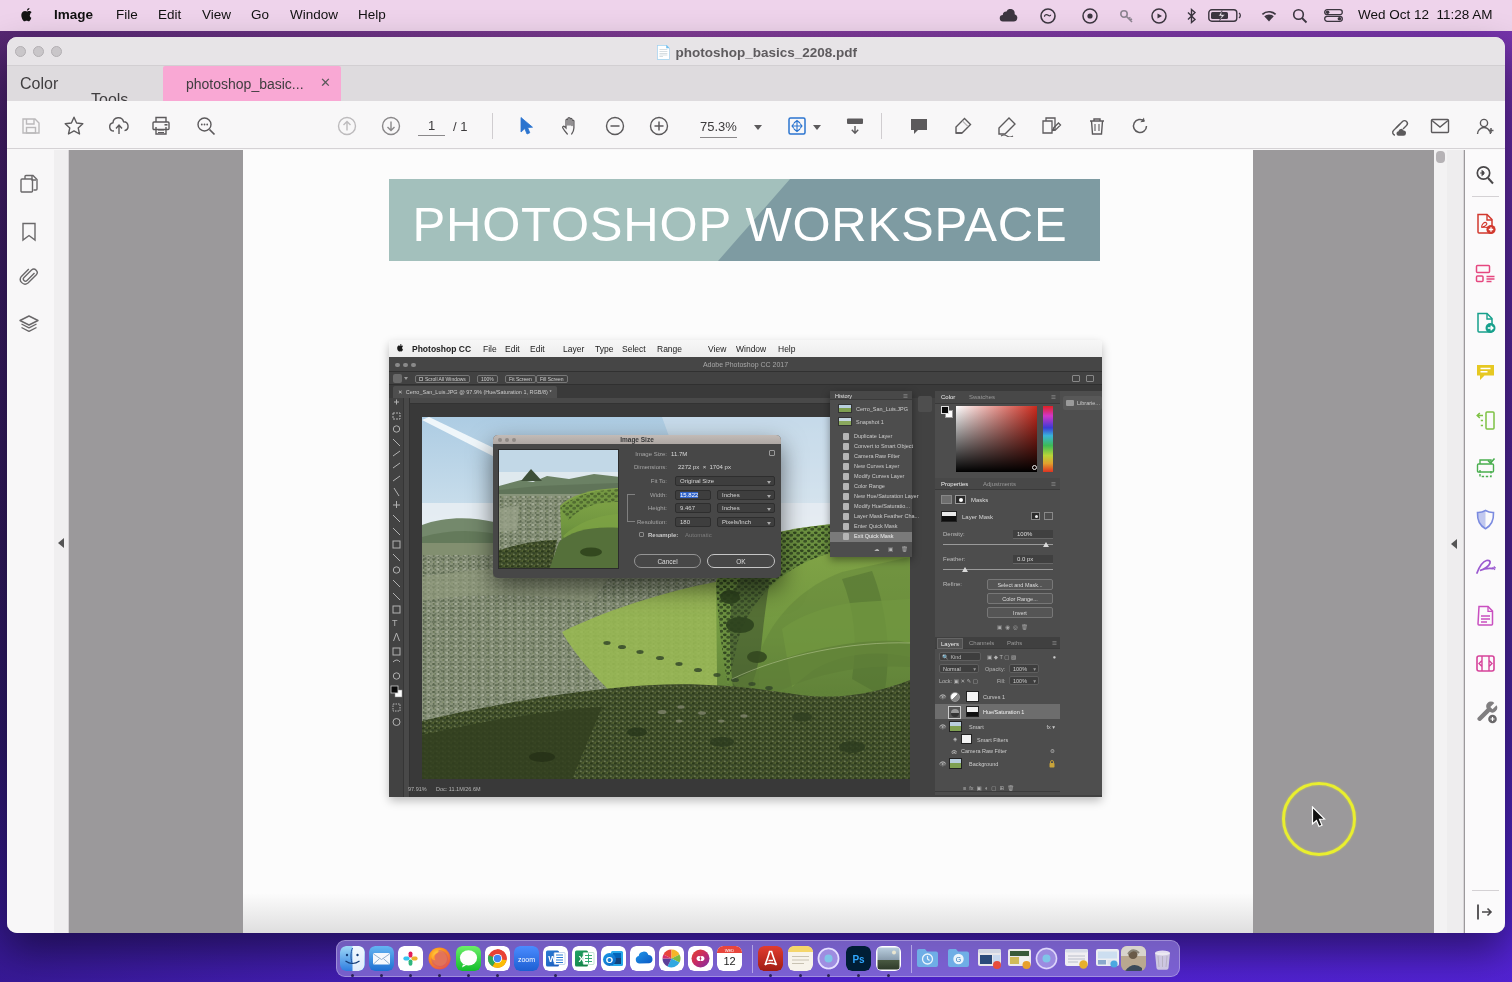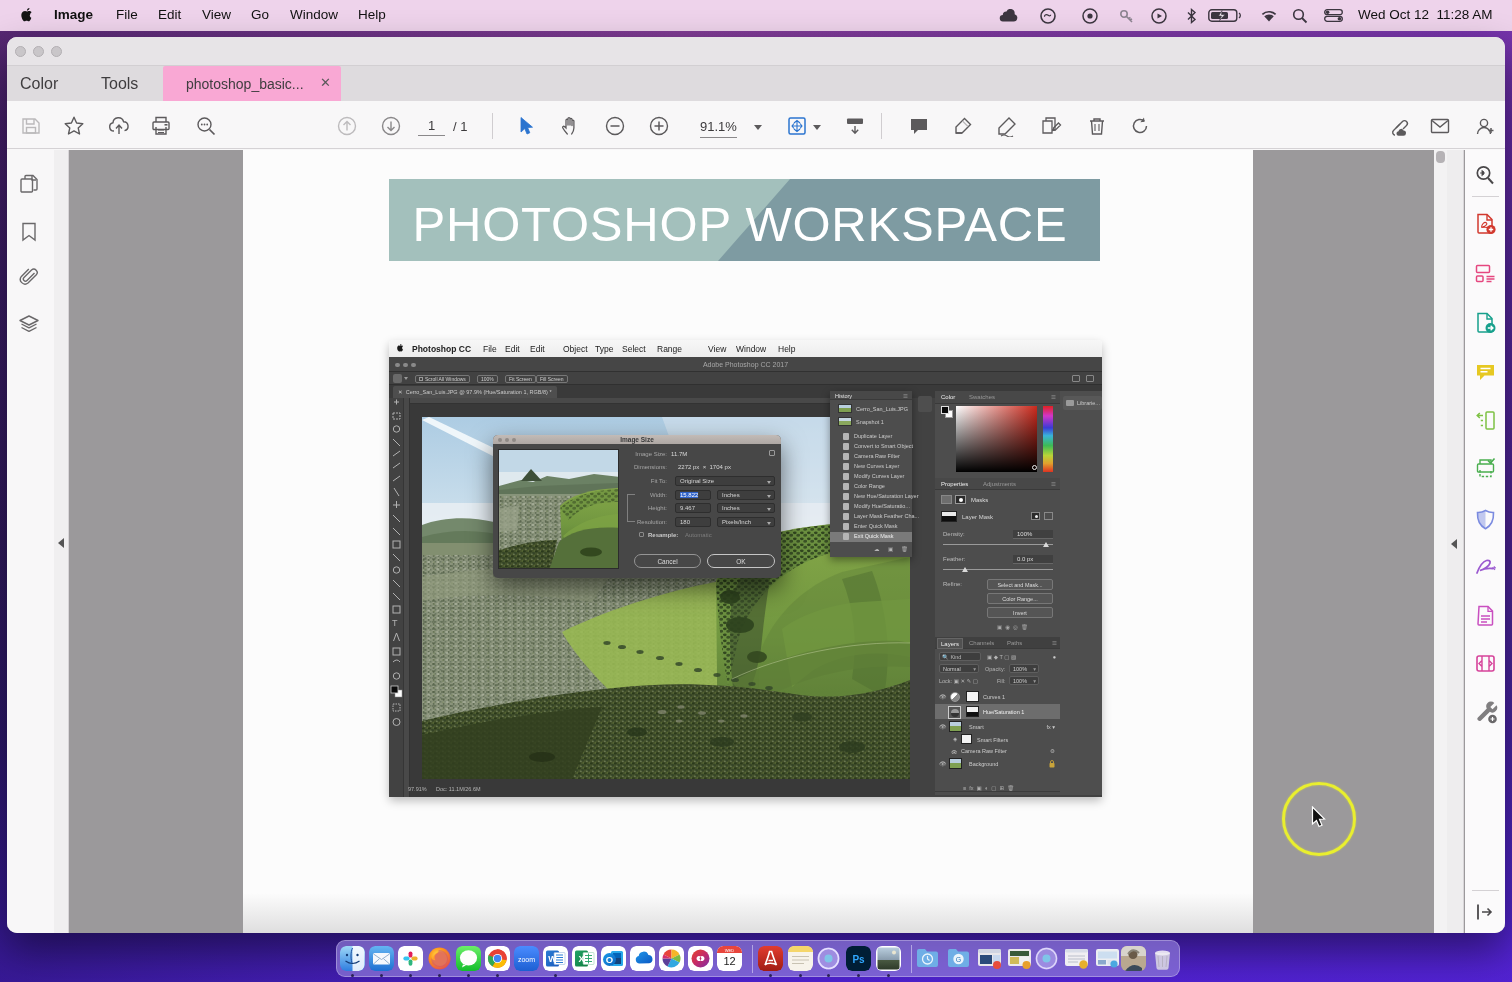--- a/index.html
+++ b/index.html
@@ -150,24 +150,25 @@
       <circle cx="15.4" cy="9.8" r="1.8" fill="#3c3640"></circle>
     </svg>
   <span class="mitem" style="left:1358px; font-weight:500;">Wed Oct 12&nbsp;&nbsp;11:28 AM</span>
 </div>
 
 <div id="window">
   <div id="titlebar">
     <div class="tl" style="left:8px;"></div>
     <div class="tl" style="left:26px;"></div>
     <div class="tl" style="left:44px;"></div>
+    <div id="wtitle">📄 photoshop_basics_2208.pdf</div>
   </div>
   <div id="tabbar">
     <span class="tab" style="left:13px;">Color</span>
-    <span class="tab" style="left:94px;">Tools</span>
+    <span class="tab" style="left:84px;margin-top:16px;">Tools</span>
     <div id="activetab">
         <span class="txt">photoshop_basic...</span>
         <span class="x">✕</span>
       </div>
   </div>
   <div id="toolbar">
     <svg class="ti" style="left:13px;" width="22" height="22" viewBox="0 0 22 22">
         <g fill="none" stroke="#bbb9bb" stroke-width="1.4">
           <path d="M3 4 h12 l4 4 v10 h-16 z"></path>
           <path d="M6.5 4 v5 h7.5 v-5"></path>
@@ -219,21 +220,21 @@
         <path d="M7.3 19 c-1.8-2-3.8-4.6-4.6-6.2-.5-1 .8-2 1.7-1.2 l1.6 1.5 V5.2 c0-1.4 2-1.4 2 0 V10 m0 0 V3.6 c0-1.4 2-1.4 2 0 V10 m0 0 V4.4 c0-1.4 2-1.4 2 0 V10.5 m0 0 V6 c0-1.3 1.9-1.3 1.9 0 V13 c0 2.8-1.2 4.4-2.3 6" fill="none" stroke="#5c5a5c" stroke-width="1.3" stroke-linecap="round"></path>
       </svg>
     <svg class="ti" style="left:597px;" width="22" height="22" viewBox="0 0 22 22">
         <circle cx="11" cy="11" r="8.5" fill="none" stroke="#5c5a5c" stroke-width="1.4"></circle>
         <path d="M6.5 11 h9" stroke="#5c5a5c" stroke-width="1.5"></path>
       </svg>
     <svg class="ti" style="left:641px;" width="22" height="22" viewBox="0 0 22 22">
         <circle cx="11" cy="11" r="8.5" fill="none" stroke="#5c5a5c" stroke-width="1.4"></circle>
         <path d="M6.5 11 h9 M11 6.5 v9" stroke="#5c5a5c" stroke-width="1.5"></path>
       </svg>
-    <span style="position:absolute; left:693px; top:18px; font-size:13px; color:#3c3a3c; border-bottom:1px solid #8a888a; padding-bottom:3px;">91.1%</span>
+    <span style="position:absolute; left:693px; top:18px; font-size:13px; color:#3c3a3c; border-bottom:1px solid #8a888a; padding-bottom:3px;">75.3%</span>
     <div class="caret2" style="left:747px; top:24px;"></div>
     <svg class="ti" style="left:779px;" width="22" height="22" viewBox="0 0 22 22">
         <rect x="3" y="3" width="16" height="16" rx="1.5" fill="none" stroke="#2b74cf" stroke-width="1.5"></rect>
         <path d="M11 6 v10 M8 8 l3-2.5 3 2.5 M8 14 l3 2.5 3-2.5 M6 11 h10 M8 8.5 L6 11 L8 13.5 M14 8.5 L16 11 L14 13.5" stroke="#2b74cf" stroke-width="1.1" fill="none"></path>
       </svg>
     <div class="caret2" style="left:806px; top:24px;"></div>
     <svg class="ti" style="left:837px;" width="22" height="22" viewBox="0 0 22 22">
         <rect x="3" y="3.5" width="16" height="5.5" rx="1" fill="#5c5a5c"></rect>
         <path d="M11 11 v7.5 M7.8 14.8 L11 18.2 L14.2 14.8" fill="none" stroke="#5c5a5c" stroke-width="1.4"></path>
       </svg>
@@ -294,21 +295,21 @@
         </div>
         <div id="ps">
           <div class="psmenu">
             <svg style="position:absolute;left:8px;top:4px" width="8" height="9" viewBox="0 0 8 9">
                 <path d="M5.4 1.2c-.3.5-.9.8-1.4.7-.1-.6.2-1.1.5-1.4C4.8.1 5.4 0 5.9 0c0 .5-.2.9-.5 1.2zM6.9 4.6c0-1 .8-1.5 1.1-1.7-.6-.8-1.5-.9-1.8-.9-.8-.1-1.5.4-1.8.4-.4 0-1-.4-1.6-.4C1.9 2 1 2.7.6 3.7c-.8 1.6-.2 3.9.6 5.1.4.6.9 1.2 1.5 1.2.6 0 .8-.4 1.6-.4.7 0 .9.4 1.6.4.7 0 1.1-.6 1.5-1.2.5-.7.6-1.3.7-1.4-.1-.1-1.2-.5-1.2-1.8z" transform="scale(0.75)" fill="#1a1a1a"></path>
               </svg>
             <span style="left:23px;font-weight:bold;">Photoshop CC</span>
             <span style="left:94px;">File</span>
             <span style="left:116px;">Edit</span>
             <span style="left:141px;">Edit</span>
-            <span style="left:174px;">Object</span>
+            <span style="left:174px;">Layer</span>
             <span style="left:206px;">Type</span>
             <span style="left:233px;">Select</span>
             <span style="left:268px;">Range</span>
             <span style="left:297px;margin-top:44px;">3D</span>
             <span style="left:319px;">View</span>
             <span style="left:347px;">Window</span>
             <span style="left:389px;">Help</span>
           </div>
           <div class="pstitle">Adobe Photoshop CC 2017
             <div class="psdot" style="left:6px;"></div>

